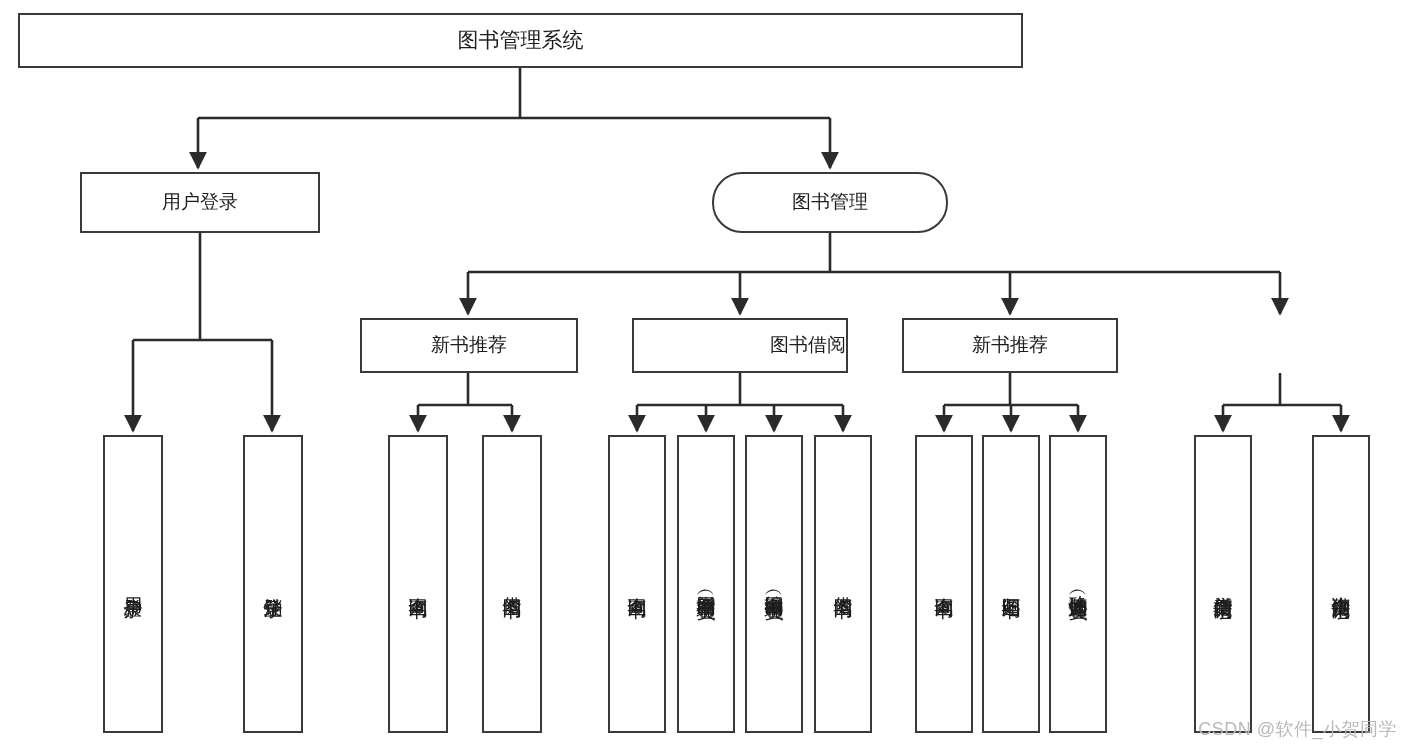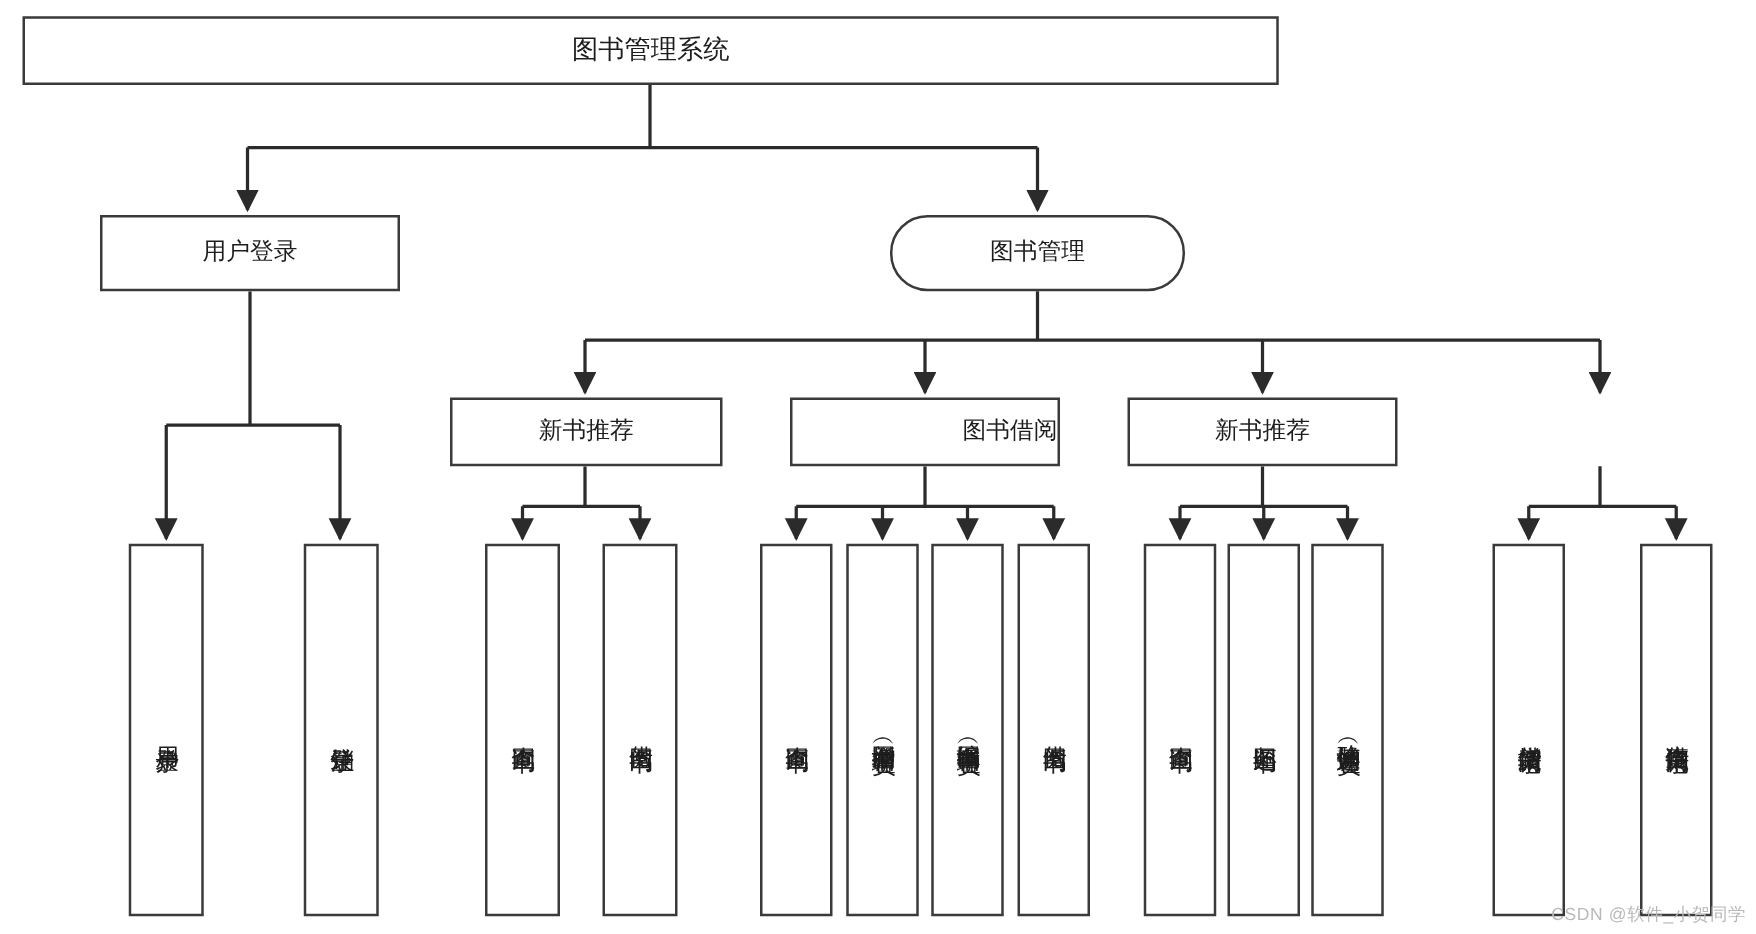--- a/index.html
+++ b/index.html
@@ -59,21 +59,21 @@
     top: 0;
     width: 1405px;
     height: 747px;
     pointer-events: none;
   }
   
   #watermark {
     position: absolute;
     right: 8px;
     bottom: 6px;
-    font-size: 14px;
+    font-size: 18px;
     color: #b9b9b9;
     letter-spacing: 0.5px;
     white-space: nowrap;
   }
 </style>
 </head>
 <body>
 
 <div id="canvas">
 

